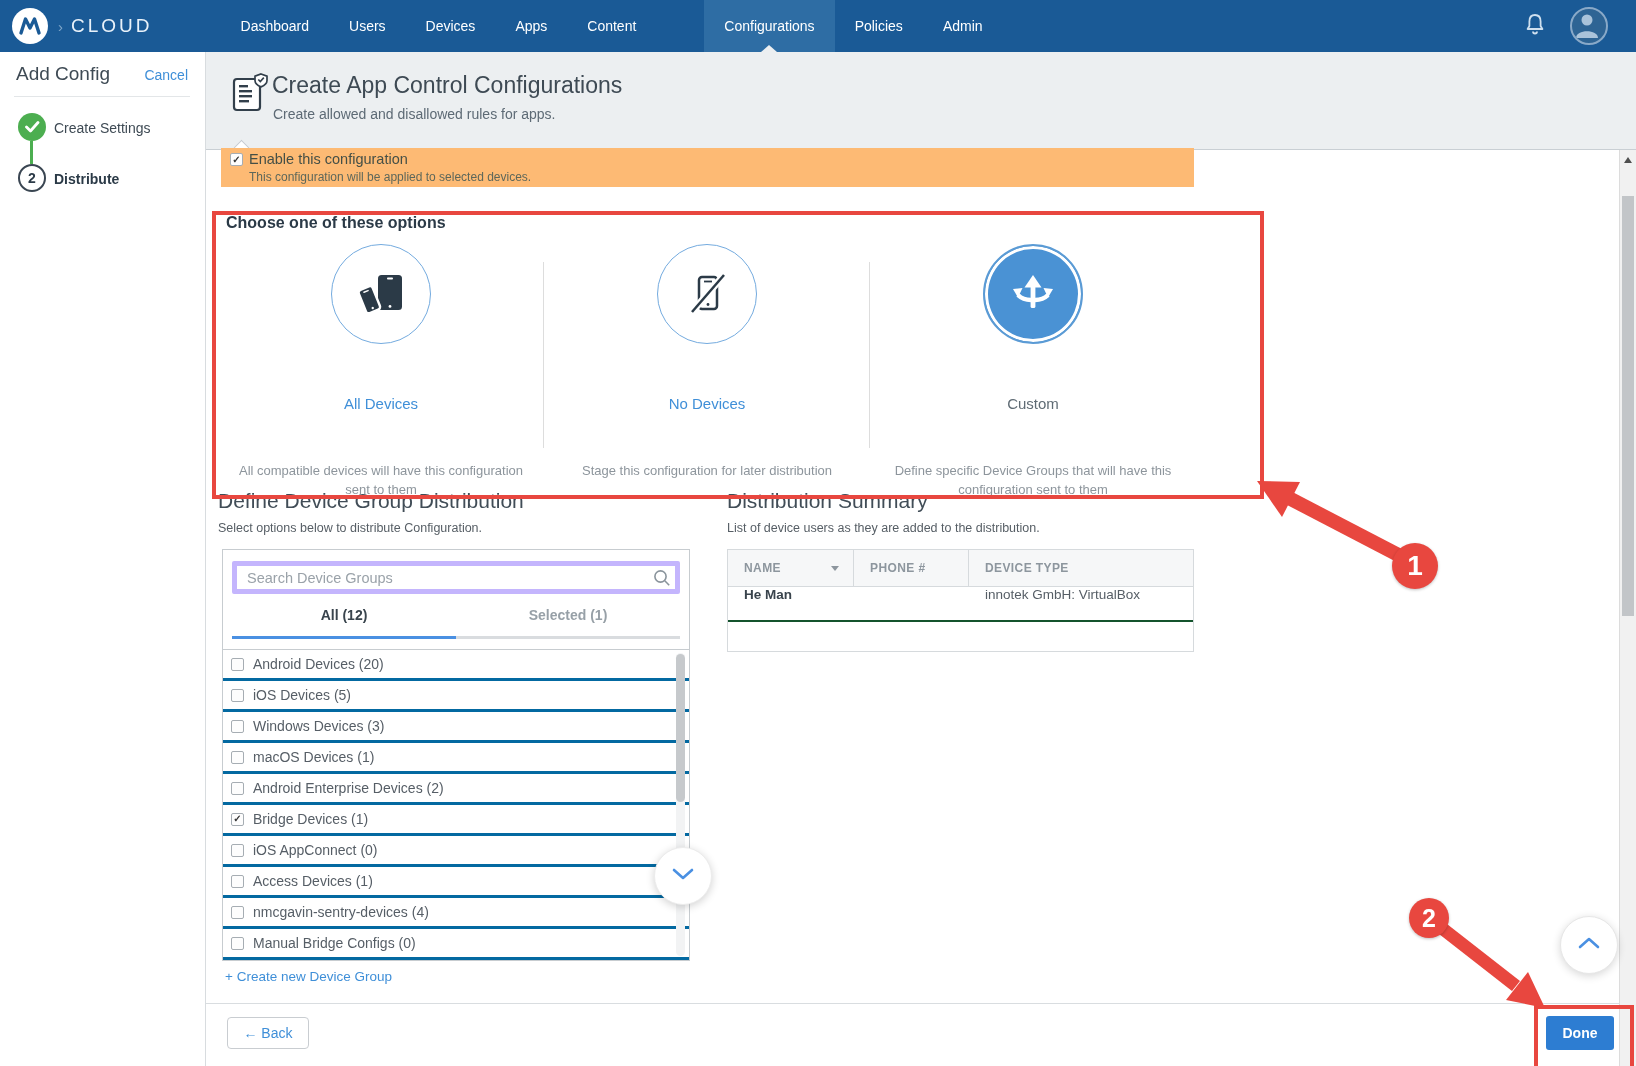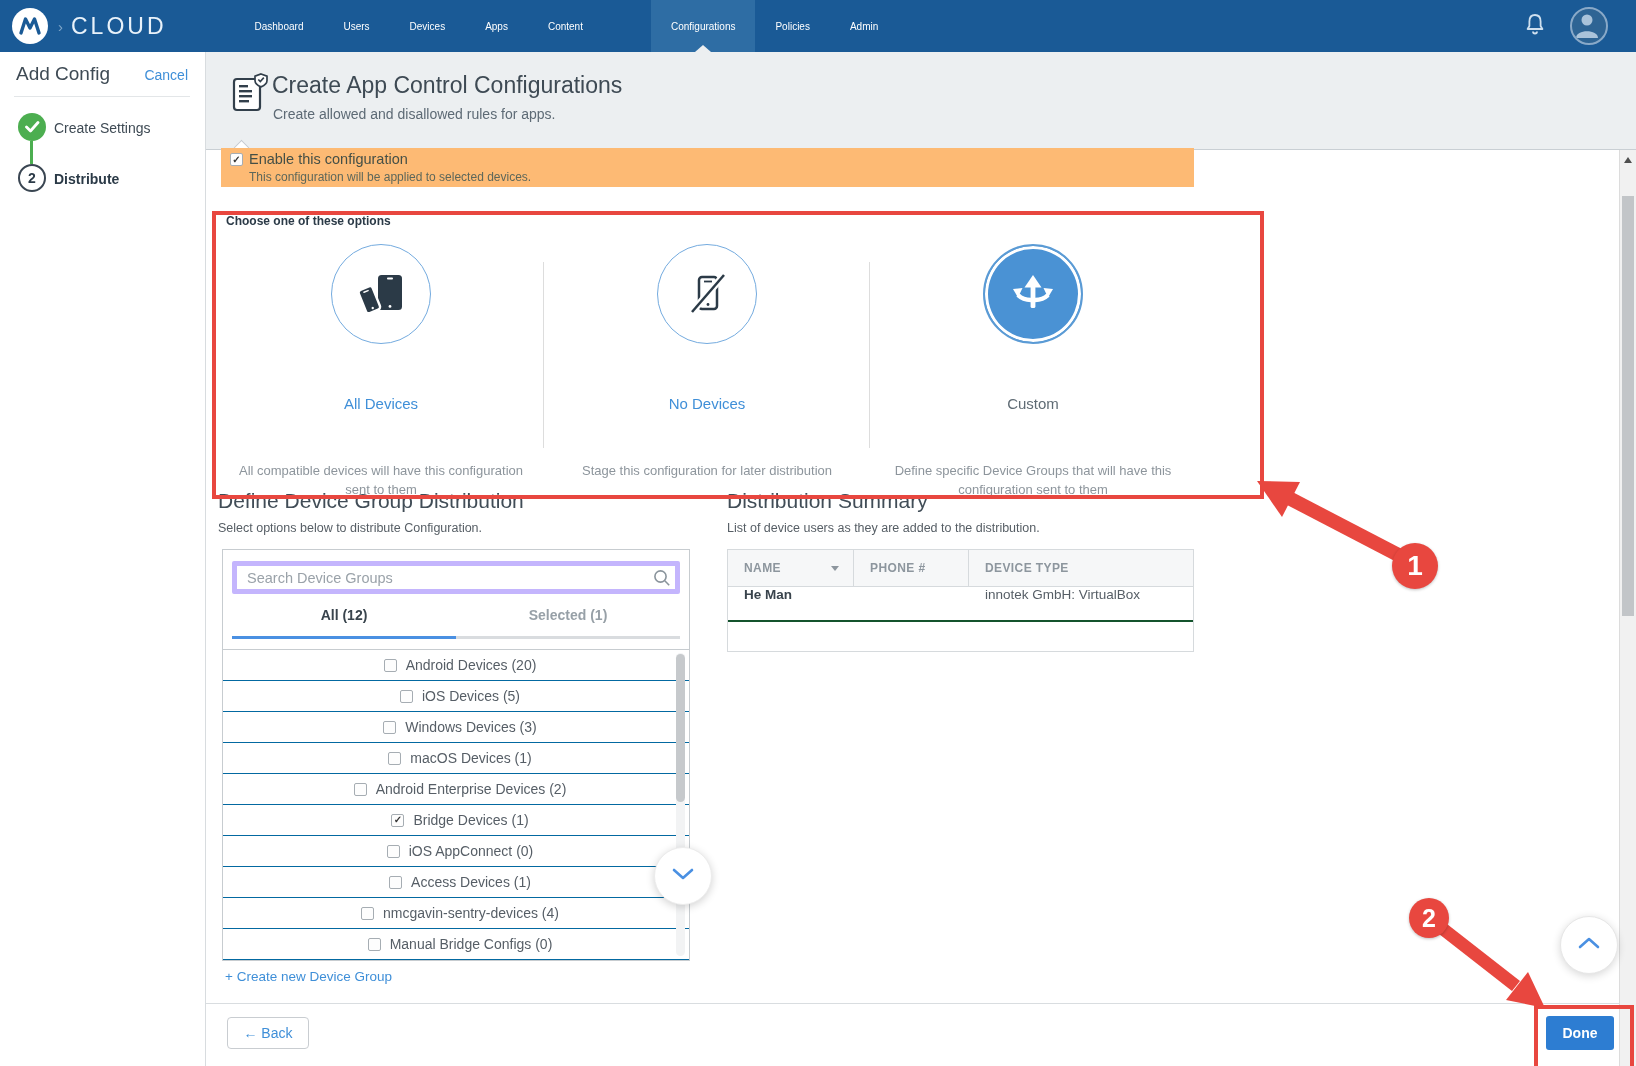--- a/index.html
+++ b/index.html
@@ -4,23 +4,23 @@
 <style>
   html,body{margin:0;padding:0;background:#fff;}
   #page{position:relative;width:1636px;height:1066px;background:#fff;overflow:hidden;
         font-family:"Liberation Sans",sans-serif;color:#3e4a54;}
 
   
   .nav{position:absolute;left:0;top:0;width:1636px;height:52px;background:#1a5a96;display:flex;align-items:center;z-index:10;}
   .brand{display:flex;align-items:center;margin-left:12px;cursor:pointer;}
   .logo-circle{width:36px;height:36px;border-radius:50%;background:#fff;display:flex;align-items:center;justify-content:center;}
   .brand-sep{color:#7fa6c9;font-size:15px;margin:0 8px 0 10px;}
-  .brand-name{color:#e9f2fa;font-size:23px;letter-spacing:3px;}
+  .brand-name{color:#e9f2fa;font-size:19px;letter-spacing:3px;}
   .nav-items{display:flex;height:52px;margin-left:68px;}
-  .nav-item{display:flex;align-items:center;padding:0 20px;color:#fff;font-size:10px;cursor:pointer;position:relative;}
+  .nav-item{display:flex;align-items:center;padding:0 20px;color:#fff;font-size:14px;cursor:pointer;position:relative;}
   .nav-item.active{background:#2e6da4;margin-left:48px;}
   .nav-item.active::after{content:"";position:absolute;bottom:0;left:50%;margin-left:-8px;
       border-left:8px solid transparent;border-right:8px solid transparent;border-bottom:7px solid #eceff1;}
   .nav-right{margin-left:auto;display:flex;align-items:center;gap:24px;margin-right:28px;}
   .avatar{width:34px;height:34px;border-radius:50%;background:#2e6494;border:2px solid #89a9c8;overflow:hidden;cursor:pointer;}
 
   
   .sidebar{position:absolute;left:0;top:52px;width:205px;height:1014px;background:#fff;border-right:1px solid #d8dcdf;z-index:3;}
   .sb-title{position:absolute;left:16px;top:11px;font-size:19px;color:#3e4a54;}
   .sb-cancel{position:absolute;right:17px;top:15px;font-size:14px;color:#3f8fd8;cursor:pointer;}
@@ -47,21 +47,21 @@
   .banner-desc{position:absolute;left:28px;top:22px;font-size:12px;color:#5d675a;}
 
   
   .cb{display:inline-flex;width:13px;height:13px;border:1px solid #a6adb3;border-radius:2px;background:#fdfdfd;
       align-items:center;justify-content:center;box-sizing:border-box;flex:none;cursor:pointer;}
   .checked > .cb::after, .cb.checked::after{content:"\2713";font-size:10px;font-weight:bold;color:#333;line-height:1;}
 
   
   .red-box{position:absolute;border:4px solid #e8473f;z-index:6;pointer-events:none;}
   .options-red-box{left:212px;top:211px;width:1044px;height:280px;}
-  .options-heading{position:absolute;left:226px;top:214px;font-size:12px;font-weight:bold;color:#2b3a47;}
+  .options-heading{position:absolute;left:226px;top:214px;font-size:16px;font-weight:bold;color:#2b3a47;}
   .option{position:absolute;top:244px;width:326px;display:flex;flex-direction:column;align-items:center;cursor:pointer;gap:36px;}
   .opt-circle{width:100px;height:100px;border-radius:50%;border:1px solid #74abdf;display:flex;align-items:center;justify-content:center;box-sizing:border-box;}
   .opt-circle.selected{background:#4a92d4;border:2px solid #5b9bd5;box-shadow:inset 0 0 0 3px #fff;}
   .opt-label{margin-top:15px;font-size:15px;color:#3f8fd8;}
   .opt-label.muted{color:#5f6b74;}
   .opt-desc{margin-top:13px;font-size:13px;color:#8d959c;text-align:center;width:300px;line-height:19px;}
   .opt-divider{position:absolute;top:262px;width:1px;height:186px;background:#ddd;}
 
   
   .sec-heading{position:absolute;font-size:21px;color:#414d57;}
@@ -71,21 +71,21 @@
   .dg-panel{position:absolute;left:222px;top:549px;width:468px;height:412px;border:1px solid #c7ccd0;box-sizing:border-box;background:#fff;}
   .dg-search{position:absolute;left:9px;top:11px;width:448px;height:33px;box-sizing:border-box;border:5px solid #c4b5fd;border-radius:2px;
              font-family:"Liberation Sans",sans-serif;font-size:14.5px;color:#555;padding:0 32px 0 10px;outline:none;}
   .dg-search::placeholder{color:#9aa2a9;}
   .search-ico{position:absolute;right:18px;top:19px;}
   .dg-tabs{position:absolute;left:9px;right:9px;top:52px;height:37px;display:flex;text-align:right;}
   .dg-tab{flex:1;display:flex;align-items:flex-start;justify-content:center;font-size:14px;font-weight:bold;cursor:pointer;
           border-bottom:3px solid #d9dcdf;color:#97a0a7;padding-top:5px;}
   .dg-tab.active{border-bottom-color:#4a90e2;color:#39444d;}
   .dg-list{position:absolute;left:0;right:0;top:99px;bottom:0;border-top:1px solid #c7ccd0;overflow:hidden;}
-  .dg-row{height:31px;box-sizing:border-box;border-bottom:1px solid #0369a1;display:flex;align-items:center;padding-left:8px;cursor:pointer;background:#fff;justify-content:center;}
+  .dg-row{height:31px;box-sizing:border-box;border-bottom:3px solid #0369a1;display:flex;align-items:center;padding-left:8px;cursor:pointer;background:#fff;}
   .dg-label{margin-left:9px;font-size:14px;color:#565e66;}
   .dg-scroll-track{position:absolute;right:4px;top:103px;bottom:4px;width:9px;background:#f2f3f4;border-radius:5px;}
   .dg-scroll-thumb{position:absolute;left:0;top:1px;width:9px;height:148px;background:#c6c9cc;border-radius:5px;cursor:pointer;}
   .float-circle{position:absolute;left:431px;top:297px;width:56px;height:56px;border-radius:50%;background:#fff;border:1px solid #ececec;
                 box-shadow:0 2px 8px rgba(0,0,0,.18);display:flex;align-items:center;justify-content:center;cursor:pointer;z-index:4;}
   .create-link{position:absolute;left:225px;top:969px;font-size:13.5px;color:#3f8fd8;cursor:pointer;}
 
   
   .sum-table{position:absolute;left:727px;top:549px;width:467px;border:1px solid #d6dadd;box-sizing:border-box;background:#fff;}
   .sum-head{display:flex;height:37px;background:#f6f7f8;border-bottom:1px solid #d6dadd;box-sizing:border-box;}

